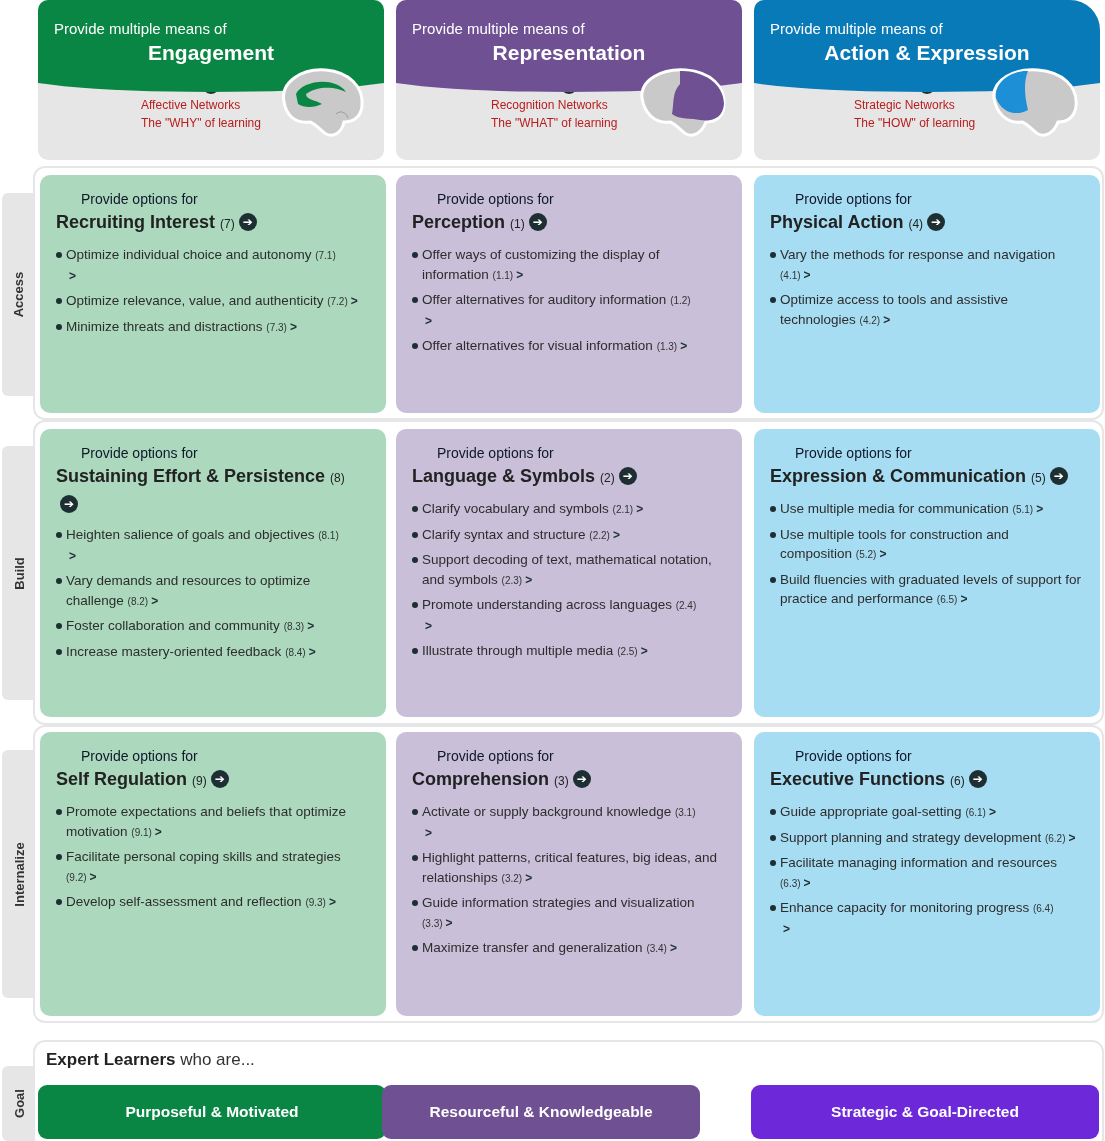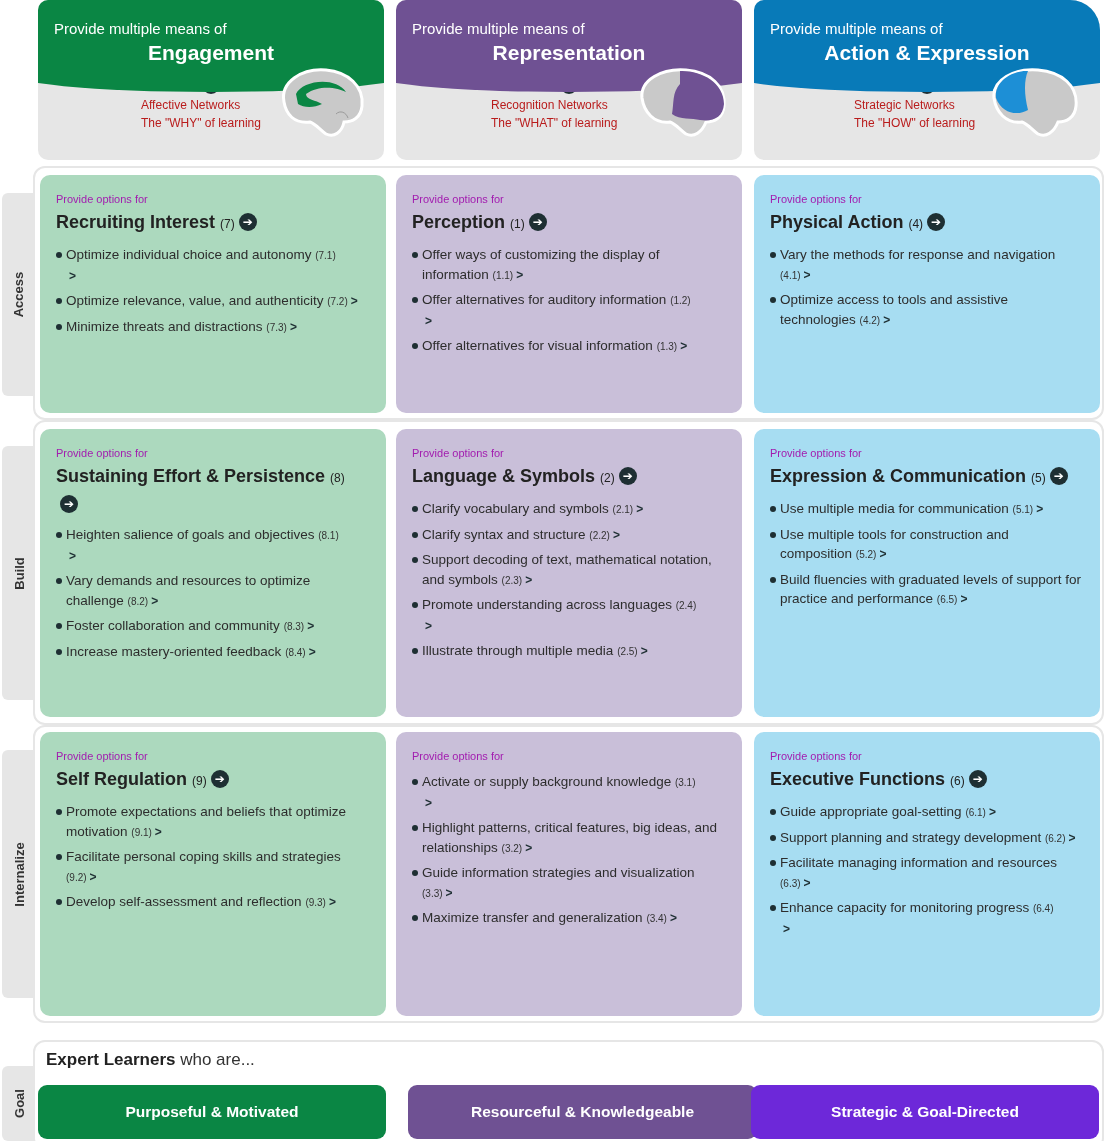--- a/index.html
+++ b/index.html
@@ -49,21 +49,21 @@
   }
 
   
   .card {
     position: absolute; width: 346px; border-radius: 10px;
     padding: 16px 16px 10px 16px;
   }
   .card.eng { background: #acd9be; }
   .card.rep { background: #c9bfd9; }
   .card.act { background: #a7ddf2; }
-  .card .pre { font-size: 11px; line-height: 16px; color: #a21caf; }
+  .card .pre { font-size: 14px; line-height: 16px; color: #0f172a; margin-left: 25px; }
   .card .gtitle {
     font-size: 18px; font-weight: bold; line-height: 26px; color: #222; margin-top: 2px;
   }
   .card .gtitle .num { font-size: 12px; font-weight: normal; }
   .card .gtitle .arrow-circle { vertical-align: 2px; margin-left: 4px; }
   .card ul { list-style: none; margin-top: 8px; }
   .card li {
     position: relative; padding-left: 10px; font-size: 13.5px; line-height: 19.5px;
     color: #2d2d2d; margin-bottom: 5px;
   }
@@ -229,20 +229,21 @@
   <div class="gtitle"><span>Self Regulation</span> <span class="num">(9)</span><span class="arrow-circle">➔</span></div>
   <ul>
     <li><span>Promote expectations and beliefs that optimize motivation</span> <span class="code">(9.1)</span><span class="chev">&gt;</span></li>
     <li><span>Facilitate personal coping skills and strategies</span> <span class="code">(9.2)</span><span class="chev">&gt;</span></li>
     <li><span>Develop self-assessment and reflection</span> <span class="code">(9.3)</span><span class="chev">&gt;</span></li>
   </ul>
 </div>
 
 <div class="card rep" style="left:396px; top:732px; height:284px;">
   <div class="pre">Provide options for</div>
+  <div class="gtitle"><span>Comprehension</span> <span class="num">(3)</span><span class="arrow-circle">➔</span></div>
   <ul>
     <li><span>Activate or supply background knowledge</span> <span class="code">(3.1)</span><br><span class="chev">&gt;</span></li>
     <li><span>Highlight patterns, critical features, big ideas, and relationships</span> <span class="code">(3.2)</span><span class="chev">&gt;</span></li>
     <li><span>Guide information strategies and visualization</span> <span class="code">(3.3)</span><span class="chev">&gt;</span></li>
     <li><span>Maximize transfer and generalization</span> <span class="code">(3.4)</span><span class="chev">&gt;</span></li>
   </ul>
 </div>
 
 <div class="card act" style="left:754px; top:732px; height:284px;">
   <div class="pre">Provide options for</div>
@@ -256,14 +257,14 @@
 </div>
 
 <div class="row-tab" style="top:1066px; height:75px;">
   <span>Goal</span>
 </div>
 <div class="goal-frame"></div>
 <div class="goal-heading">
   <b>Expert Learners</b><span> who are...</span>
 </div>
 <div class="goal-btn" style="left:38px; width:348px; background:#0a8644;">Purposeful &amp; Motivated</div>
-<div class="goal-btn" style="left:408px; width:349px; background:#6f5193;">Resourceful &amp; Knowledgeable</div>
+<div class="goal-btn" style="left:382px; width:318px; background:#6f5193;">Resourceful &amp; Knowledgeable</div>
 <div class="goal-btn" style="left:751px; width:348px; background:#6d28d9;">Strategic &amp; Goal-Directed</div>
 
 </body></html>

